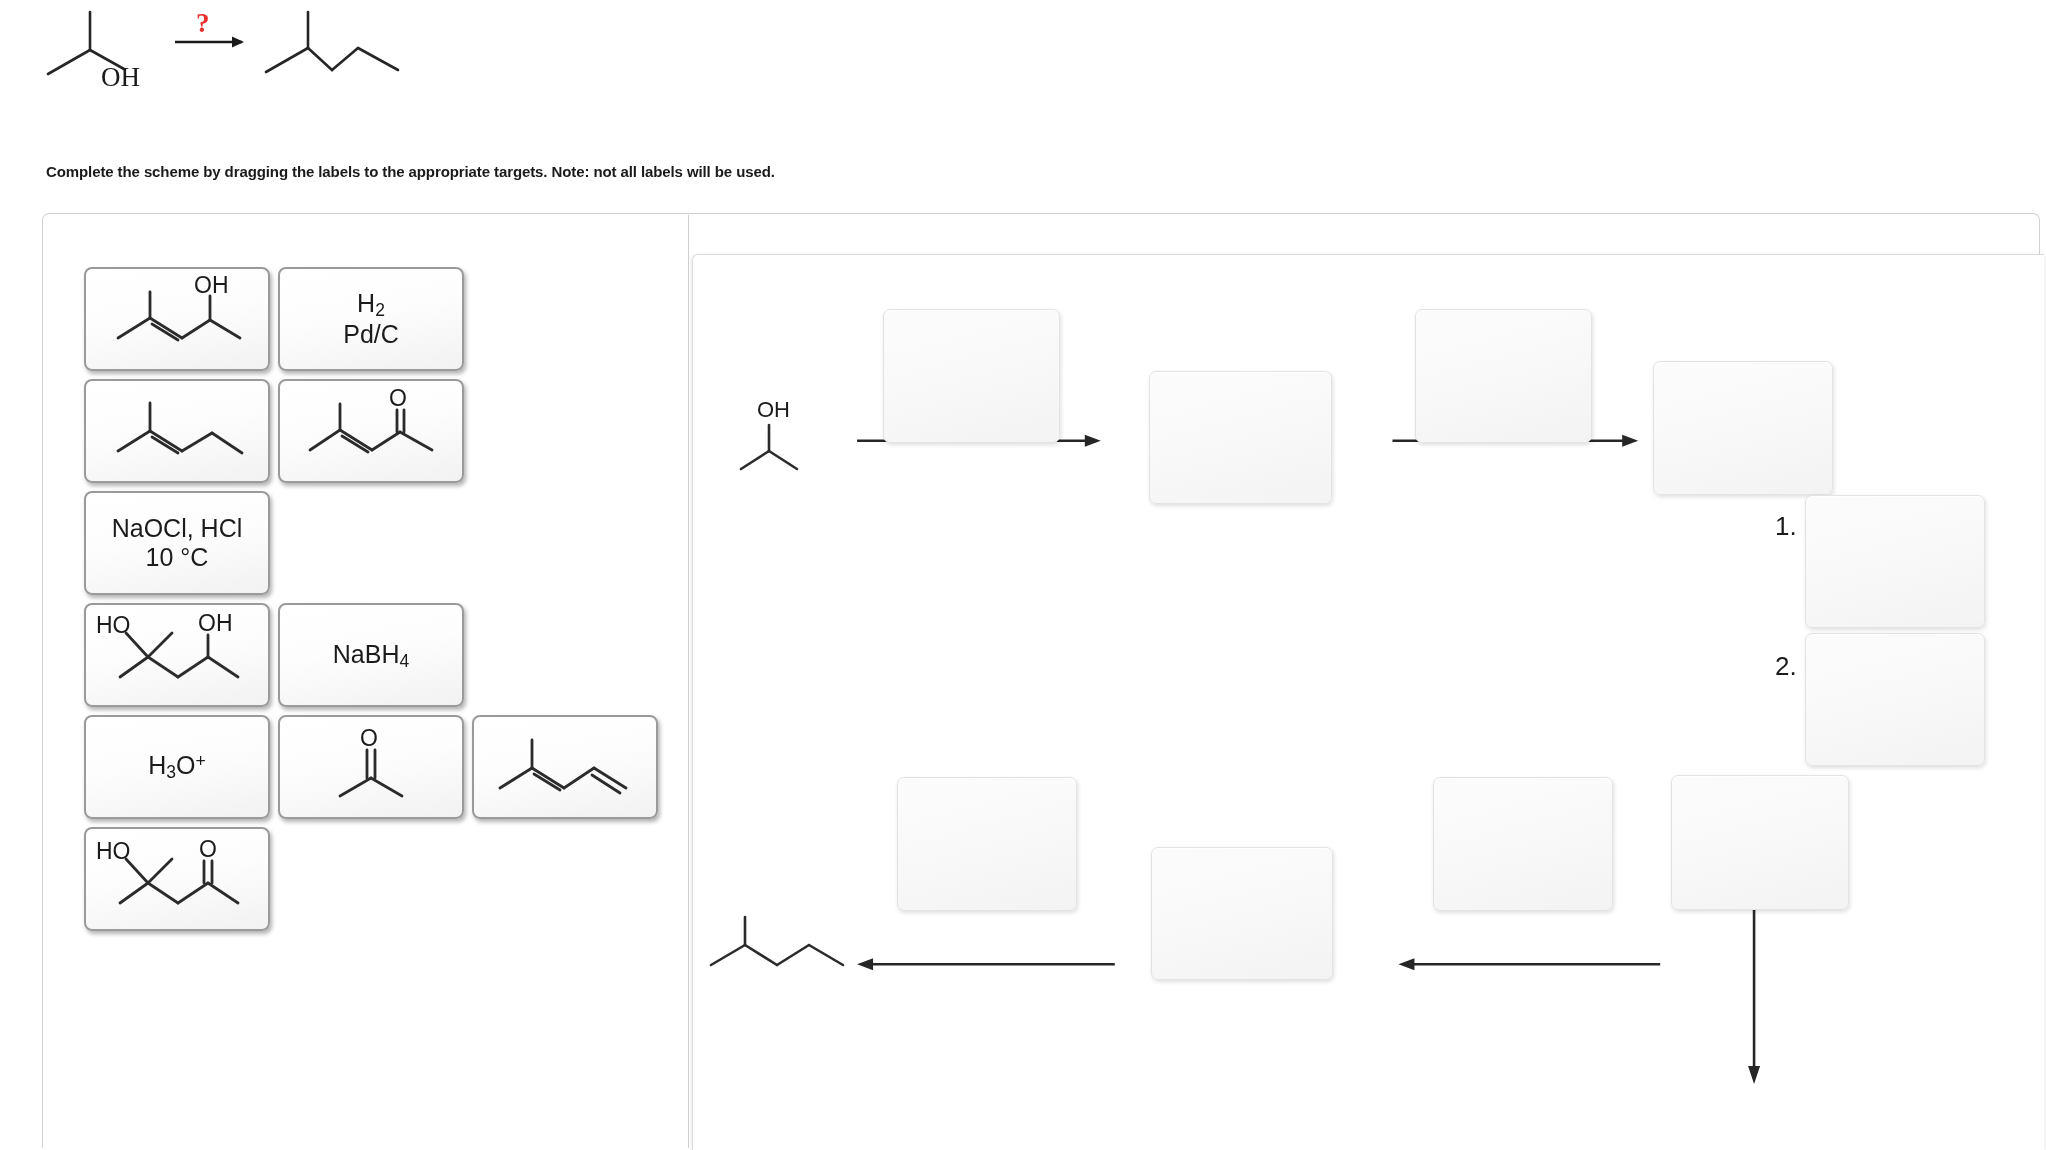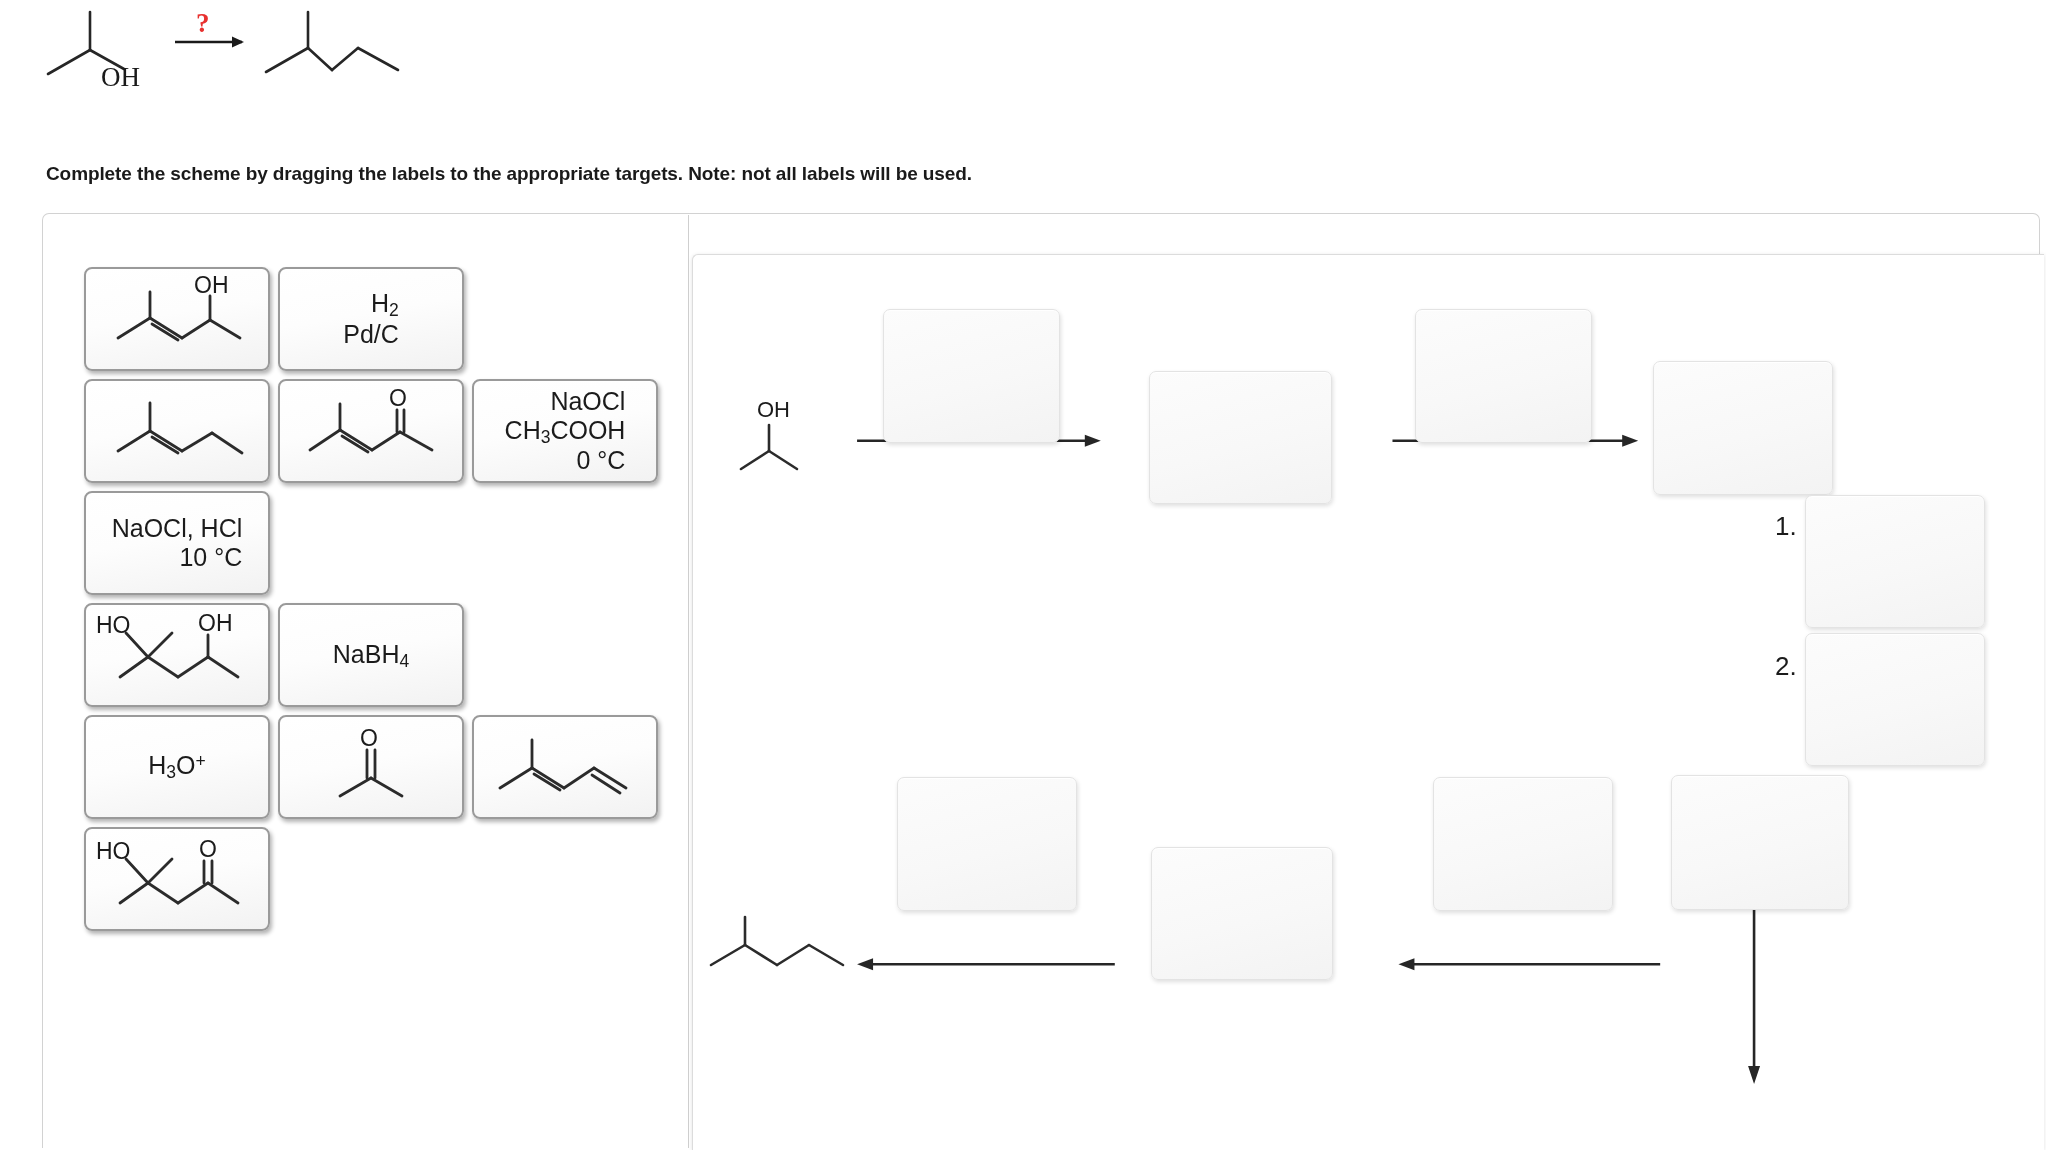--- a/index.html
+++ b/index.html
@@ -23,21 +23,21 @@
     width: 560px;
     height: 125px;
   }
   #header-reaction svg { display: block; }
 
   
   #instruction {
     position: absolute;
     left: 46px;
     top: 163px;
-    font-size: 19px;
+    font-size: 15px;
     font-weight: bold;
     color: #1a1a1a;
     letter-spacing: -0.1px;
     white-space: nowrap;
   }
 
   
   #activity-frame {
     position: absolute;
     left: 42px;
@@ -80,21 +80,21 @@
     border-radius: 8px;
     background: linear-gradient(170deg, #ffffff 0%, #fdfdfd 45%, #f2f2f2 100%);
     box-shadow: 2px 3px 4px rgba(0,0,0,0.30), inset 0 1px 0 #ffffff;
     display: flex;
     align-items: center;
     justify-content: center;
     position: relative;
     overflow: hidden;
   }
   .tile-text {
-    text-align: right;
+    text-align: center;
     font-size: 25px;
     color: #1b1b1b;
     line-height: 1.15;
     white-space: pre-line;
   }
   .tile-text sub { font-size: 0.70em; vertical-align: -0.22em; }
   .tile-text sup { font-size: 0.70em; vertical-align: 0.42em; }
   .tile svg { display: block; }
 
   
@@ -206,23 +206,20 @@
             <path d="M44 42 L14 62"></path>
             <path d="M44 42 L76 62"></path>
             <path d="M46 48 L72 64"></path>
             <path d="M76 62 L104 44"></path>
             <path d="M101 44 L101 22"></path>
             <path d="M108 44 L108 22"></path>
             <path d="M104 44 L136 62"></path>
           </g>
           <text x="93" y="18" font-family="'Liberation Sans', sans-serif" font-size="23" fill="#1b1b1b">O</text>
         </svg>
-      </div>
-      <div class="tile">
-        <div class="tile-text">NaOCl<br>CH<sub>3</sub>COOH<br>0&nbsp;°C</div>
       </div>
     </div>
 
     <div class="tile-row">
       <div class="tile">
         <div class="tile-text">NaOCl, HCl<br>10&nbsp;°C</div>
       </div>
     </div>
 
     <div class="tile-row">

